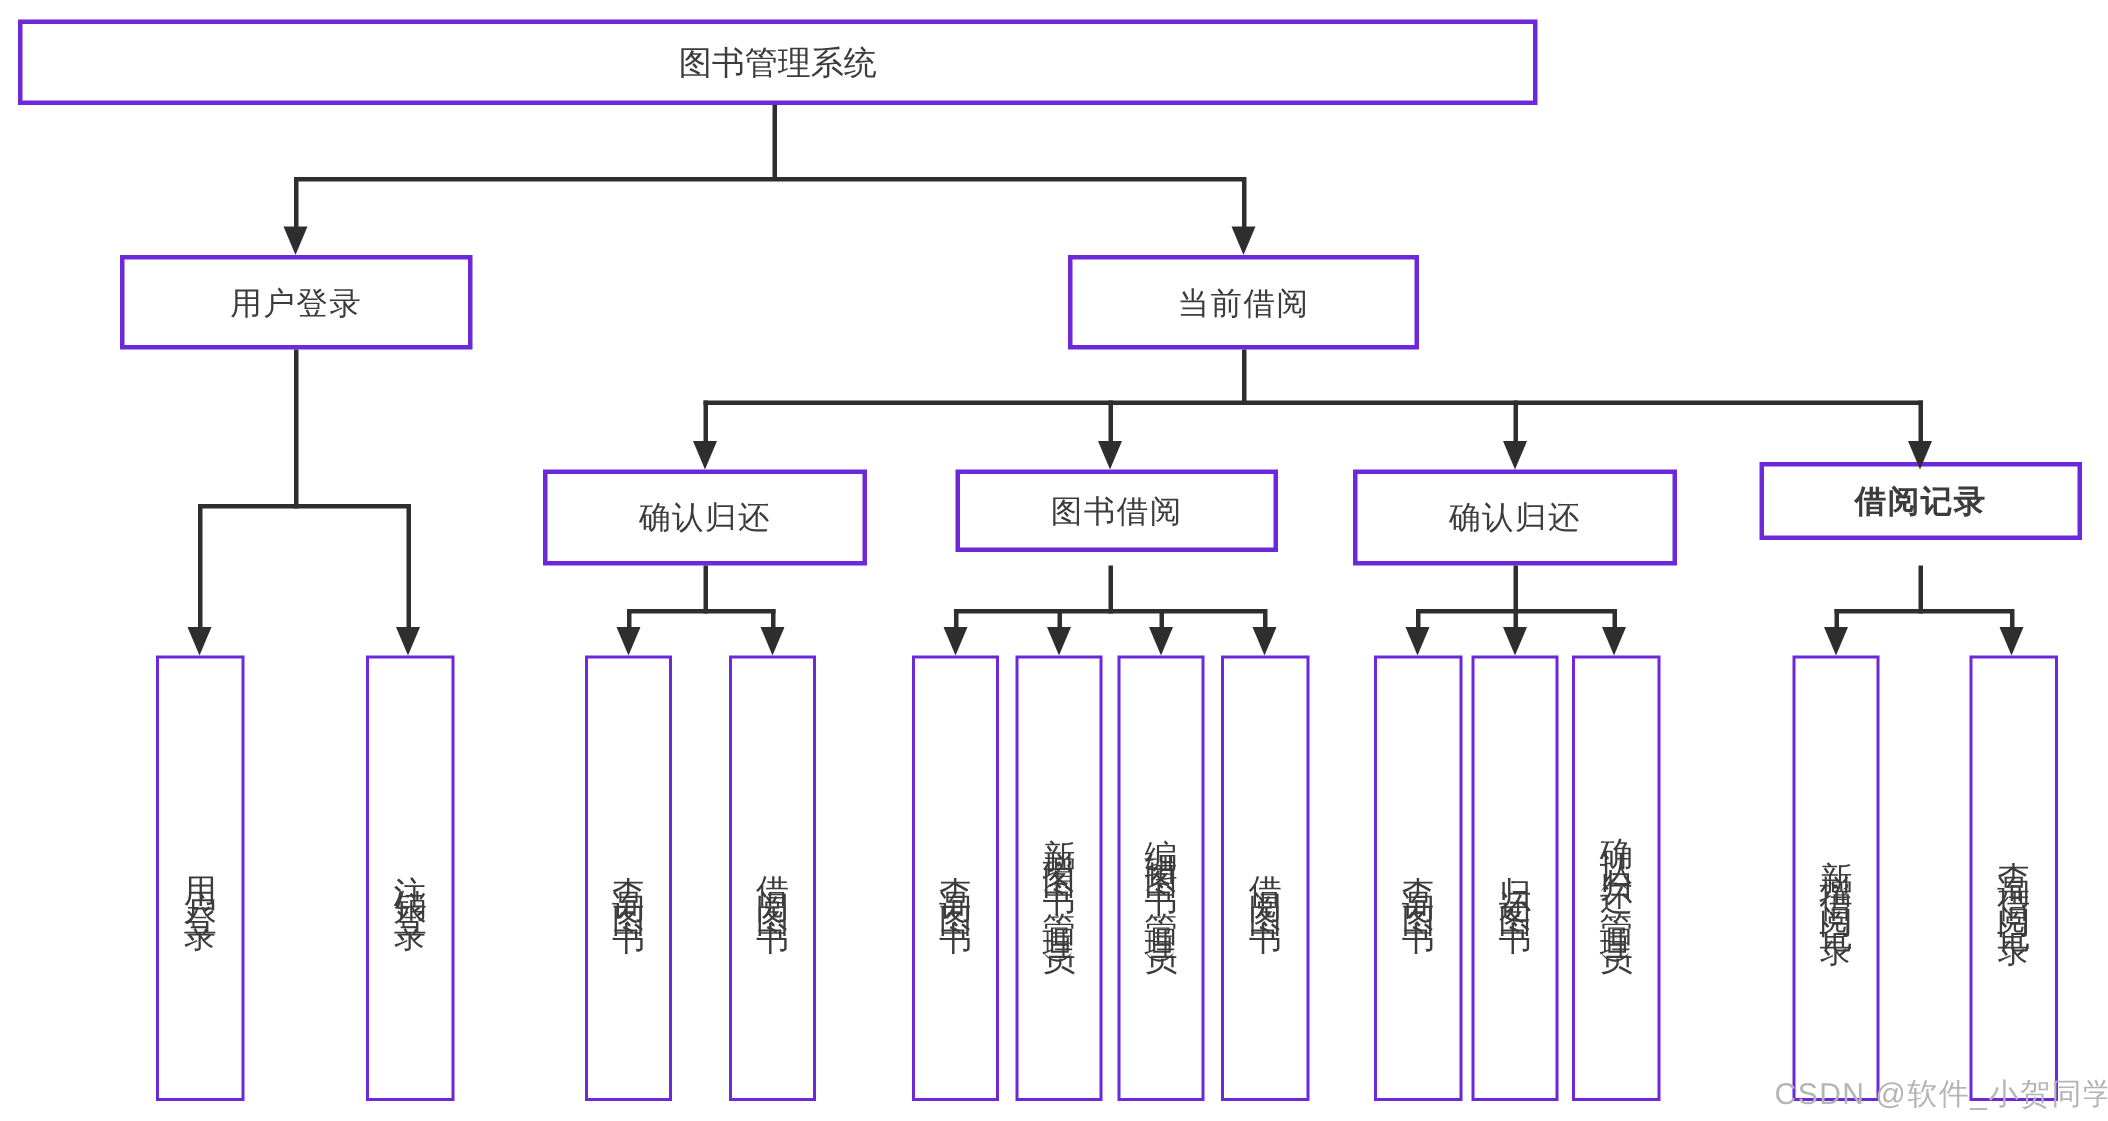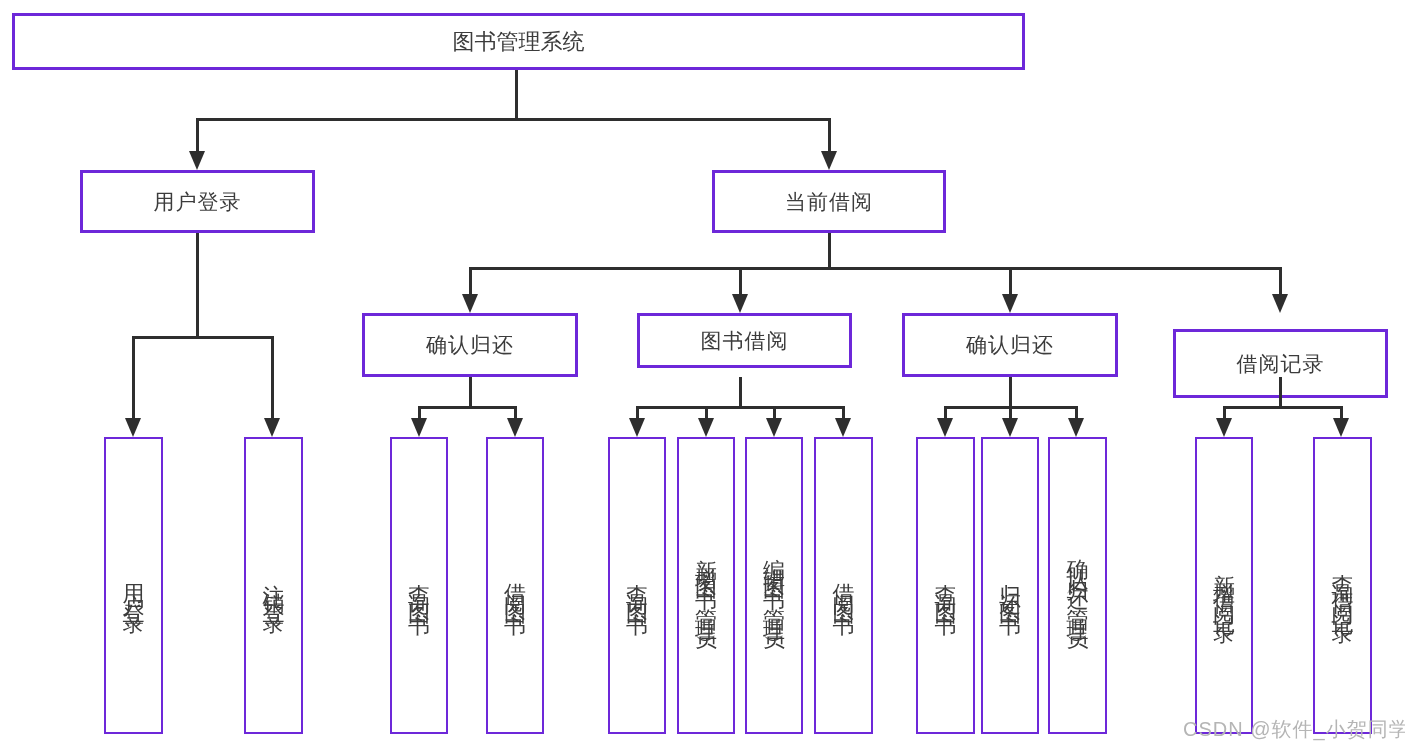--- a/index.html
+++ b/index.html
@@ -59,21 +59,21 @@
 
   <div class="box hbox" style="left:362px; top:313px; width:216px; height:64px;">
     <span>确认归还</span>
   </div>
   <div class="box hbox" style="left:637px; top:313px; width:215px; height:55px;">
     <span>图书借阅</span>
   </div>
   <div class="box hbox" style="left:902px; top:313px; width:216px; height:64px;">
     <span>确认归还</span>
   </div>
-  <div class="box hbox" style="left:1173px; top:329px; width:215px; height:69px;">
+  <div class="box hbox" style="left:1173px; top:308px; width:215px; height:52px;font-weight:bold;">
     <span>借阅记录</span>
   </div>
 
   <div class="box leaf" style="left:104px; top:437px; width:59px; height:297px;">
     <span>用户登录</span>
   </div>
   <div class="box leaf" style="left:244px; top:437px; width:59px; height:297px;">
     <span>注销登录</span>
   </div>
 

